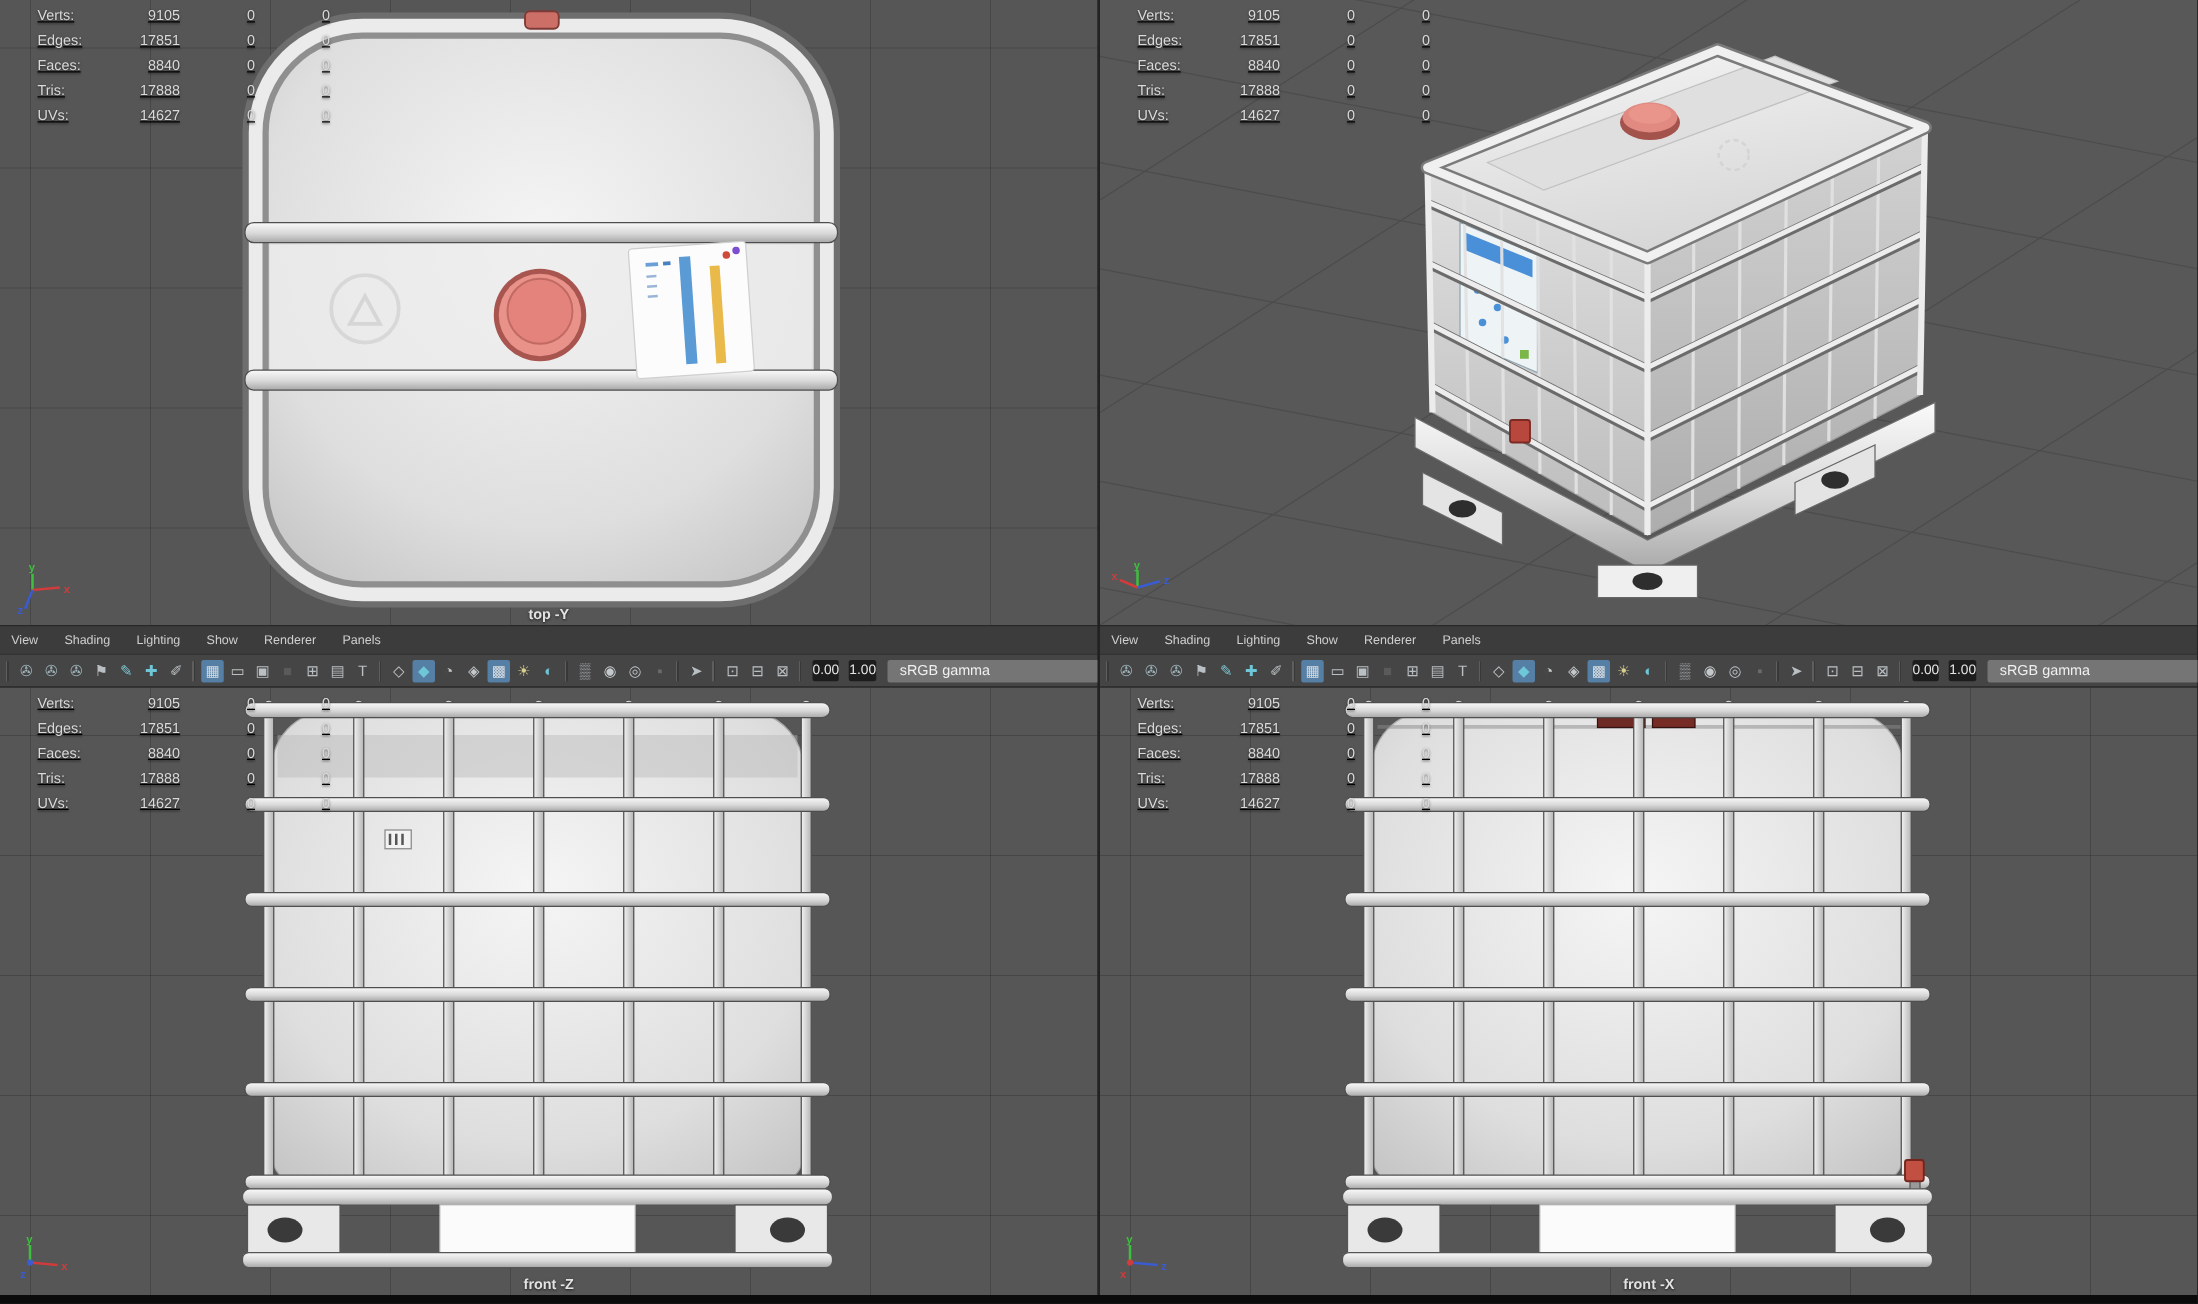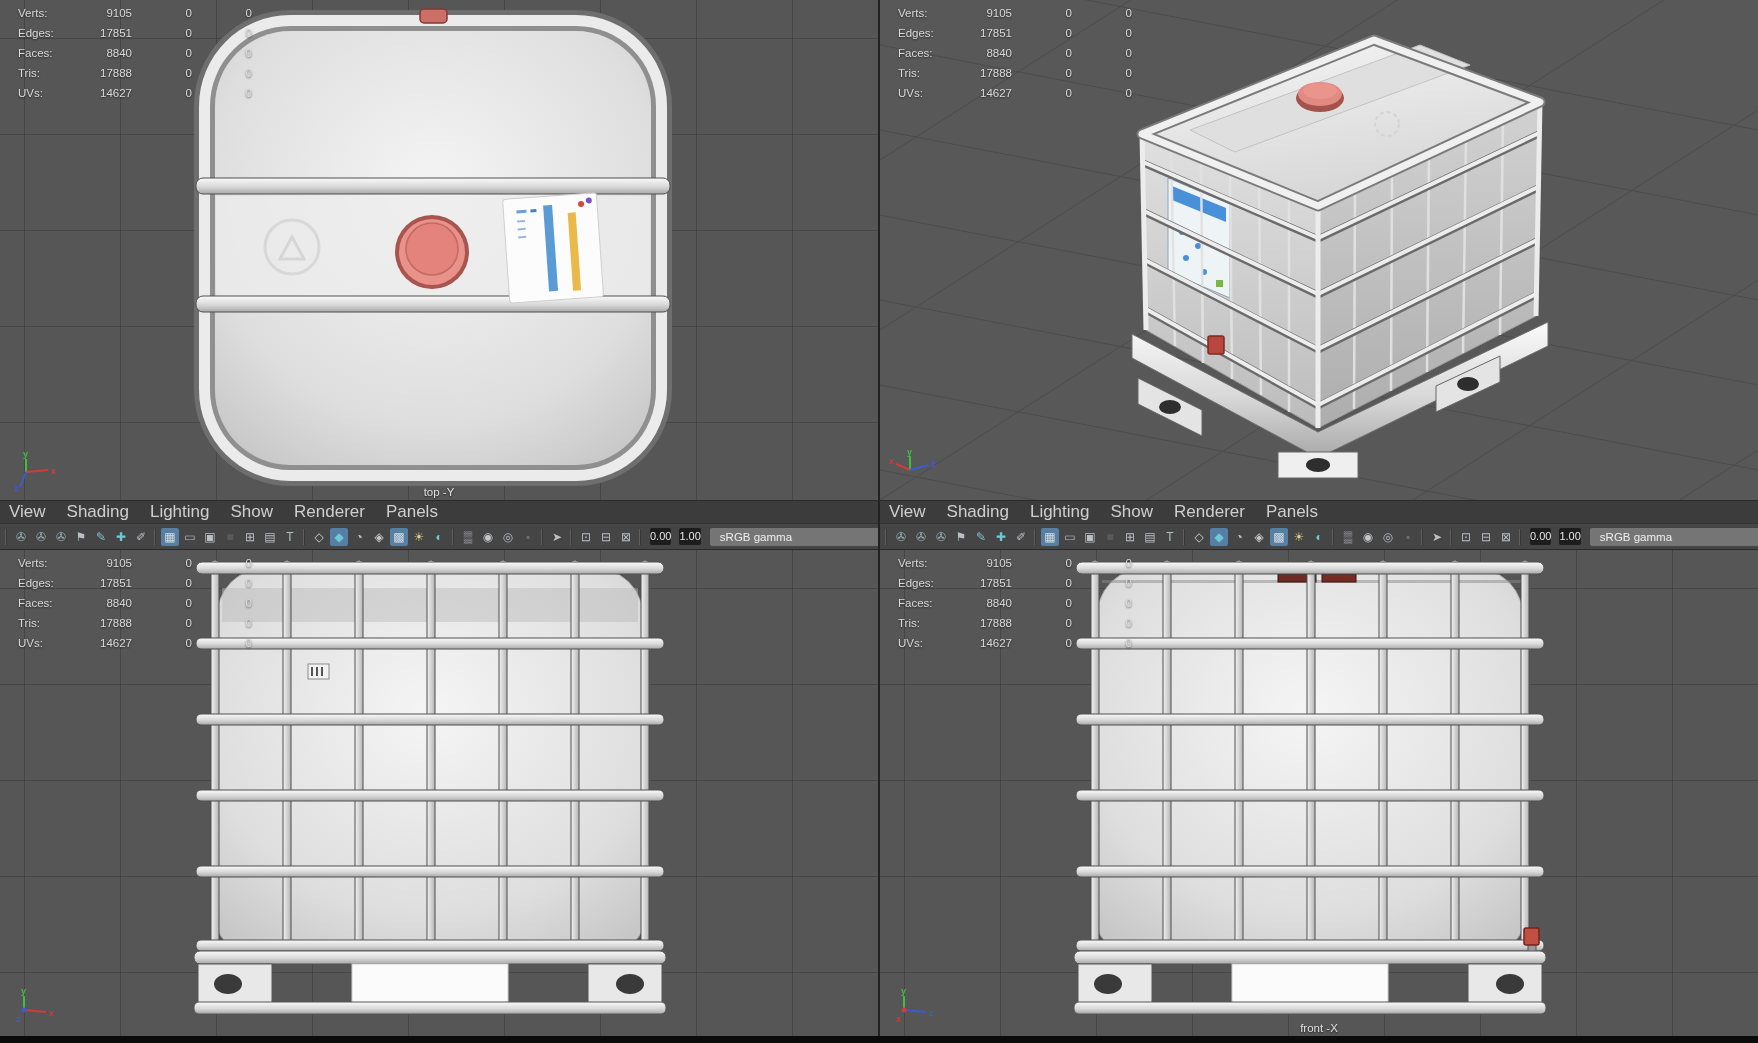--- a/index.html
+++ b/index.html
@@ -14,47 +14,47 @@
       linear-gradient(90deg, rgba(30,30,30,.28) 1px, transparent 1px);
     background-size:96px 96px; background-position:24px 38px; }
   .viewport.persp-bg { background-image:none; background-color:#585858; }
   #vp-top    { left:0;    top:0;    width:878px;  height:500px; }
   #vp-persp  { left:880px; top:0;   width:878px;  height:500px; }
   #vp-front  { left:0;    top:550px; width:878px; height:486px; }
   #vp-side   { left:880px; top:550px; width:878px; height:486px; }
   .model-svg { position:absolute; left:0; top:0; }
 
   
-  .hud { position:absolute; left:0; top:3px; z-index:5; }
+  .hud { position:absolute; left:12px; top:3px; z-index:5;text-decoration:underline; }
   .hud-row { display:flex; height:20px; line-height:20px; font-size:11.5px;
     color:#dadada; text-shadow:0 1px 2px rgba(0,0,0,.55); }
   .hud-label { width:76px; padding-left:18px; }
   .hud-value { width:56px; text-align:right; }
   .hud-z     { width:60px; text-align:right; }
 
   
   .vp-label { position:absolute; left:0; right:0; bottom:2px; text-align:center;
-    font-size:11.5px; font-weight:normal; color:#e2e2e2; z-index:6;
+    font-size:11.5px; font-weight:bold; color:#e2e2e2; z-index:6;
     text-shadow:0 1px 2px rgba(0,0,0,.7); }
   .axis-widget { position:absolute; left:8px; bottom:8px; z-index:6; }
   .axis-widget text { font-size:9px; font-weight:bold; }
 
   
   .v-divider { position:absolute; left:878px; top:0; width:2px; height:1036px;
     background:#222; z-index:8; }
   .bottom-strip { position:absolute; left:0; top:1036px; width:1758px; height:7px;
     background:#0b0b0b; z-index:8; }
 
   
   .panelbar { position:absolute; top:500px; width:878px; height:50px;
     border-top:1px solid #292929; border-bottom:1px solid #292929; z-index:7; }
   #bar-left { left:0; } #bar-right { left:880px; }
   .menubar { height:23px; background:#3c3c3c; display:flex; align-items:center;
     padding-left:9px; gap:21px; border-bottom:1px solid #333; }
-  .menu-item { font-size:17px; color:#cfcfcf; cursor:default; }
+  .menu-item { font-size:10px; color:#cfcfcf; cursor:default; }
   .toolbar { height:25px; background:#454545; display:flex; align-items:center;
     padding-left:2px; }
   .tb-icons { display:flex; align-items:center; height:100%; }
   .tb-icon { width:18px; height:18px; margin:0 1px; font-size:12px; line-height:18px;
     text-align:center; color:#c3c8cb; border-radius:2px; cursor:default; overflow:hidden; }
   .tb-icon.active { background:#567fa5; color:#e8f4f8; }
   .tb-sep { width:5px; height:16px; margin:0 2px;
     background:linear-gradient(90deg, transparent 1px, #5e5e5e 1px, #5e5e5e 2px, #383838 2px, #383838 3px, transparent 3px); }
   .tb-field { width:52px; height:17px; margin:0 3px; background:#1d1d1d; color:#e6e6e6;
     font-size:11px; line-height:17px; text-align:center; border-radius:2px; }
@@ -483,20 +483,21 @@
       </div>
       </div>
     <svg class="axis-widget" width="52" height="46">
       <line x1="16" y1="28" x2="16" y2="14" stroke="#3fbf3f" stroke-width="2"></line>
       <text x="13" y="12" fill="#3fbf3f">y</text>
       <line x1="16" y1="28" x2="38" y2="30" stroke="#d03b3b" stroke-width="2"></line>
       <text x="41" y="34" fill="#d03b3b">x</text>
       <circle cx="16" cy="28" r="2.5" fill="#3b5bd0"></circle>
       <text x="8" y="40" fill="#3b5bd0">z</text>
     </svg>
+    <div class="vp-label">front -Z</div>
   </div>
 
   <div class="viewport" id="vp-side">
     <svg class="model-svg" width="878" height="486" viewBox="0 0 878 486">
       <path d="M215,80 Q215,16 280,16 L580,16 Q645,16 645,80 L645,362 Q645,402 602,402 L258,402 Q215,402 215,362 Z" fill="url(#gBody)" stroke="#a9a9a9" stroke-width="1"></path>
       <rect x="222" y="30" width="420" height="3" fill="#8a8a8a" opacity="0.5"></rect>
       <rect x="398" y="24" width="38" height="8" fill="#6e2a24" stroke="#351311" stroke-width="1"></rect>
       <rect x="442" y="24" width="34" height="8" fill="#772b25" stroke="#351311" stroke-width="1"></rect>
       <g>
         <rect x="211" y="10" width="8" height="396" rx="4" fill="url(#gTubeH)" stroke="#4f4f4f" stroke-width="1"></rect>

